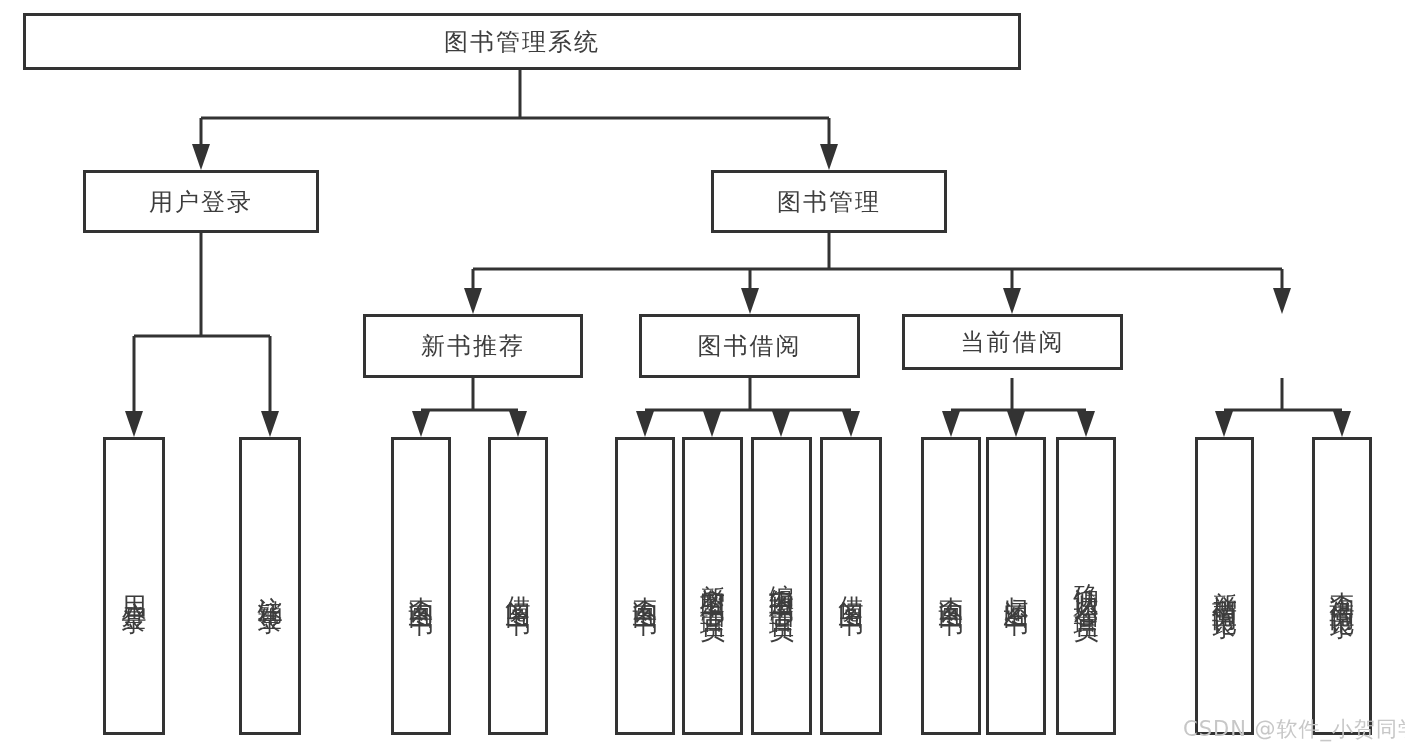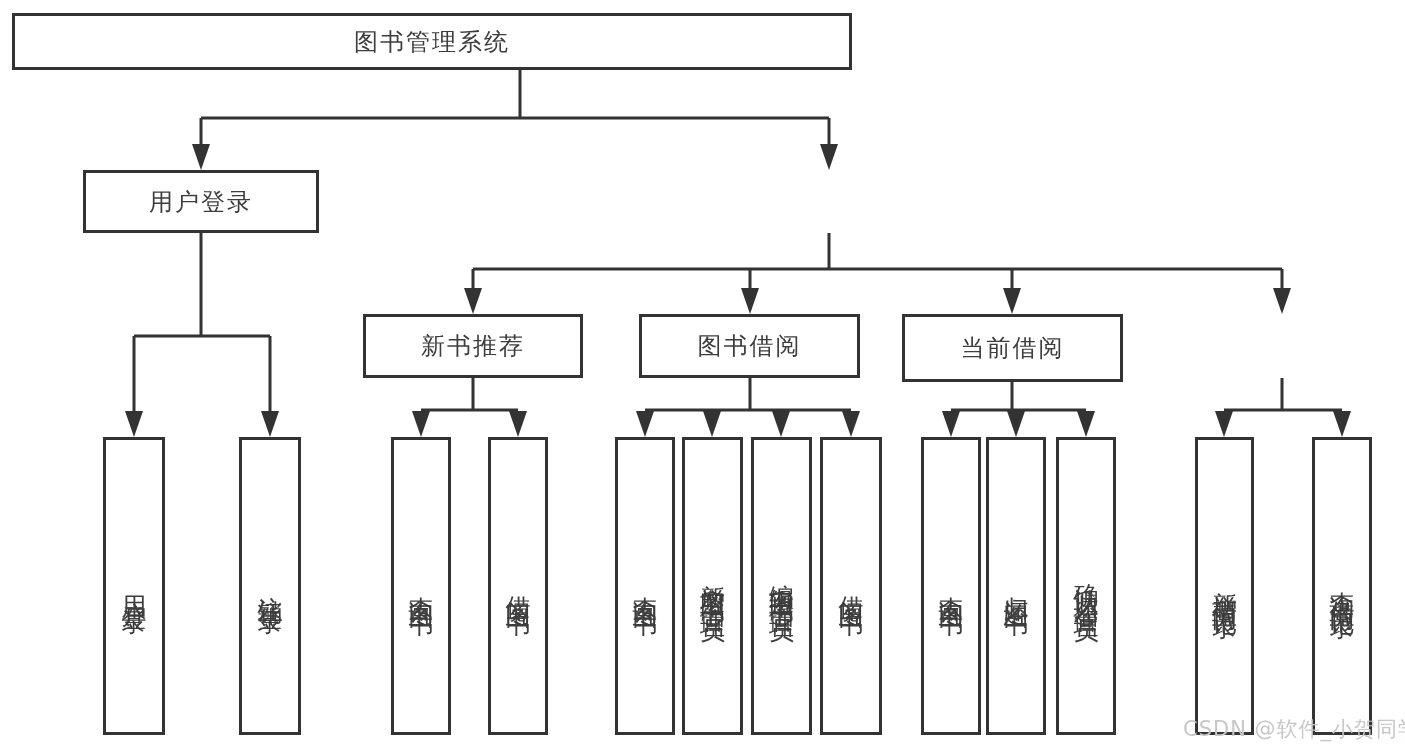--- a/index.html
+++ b/index.html
@@ -103,35 +103,38 @@
       <path d="M772 411 h18 l-9 26 z"></path>
       <path d="M842 411 h18 l-9 26 z"></path>
       <path d="M942 411 h18 l-9 26 z"></path>
       <path d="M1007 411 h18 l-9 26 z"></path>
       <path d="M1077 411 h18 l-9 26 z"></path>
       <path d="M1215 411 h18 l-9 26 z"></path>
       <path d="M1333 411 h18 l-9 26 z"></path>
     </g>
   </svg>
 
-  <div class="node h" style="left:12px;top:13px;width:840px;height:57px">
+  <div class="node h" style="left:23px;top:13px;width:998px;height:57px">
     <span>图书管理系统</span>
   </div>
 
   <div class="node h" style="left:83px;top:170px;width:236px;height:63px">
     <span>用户登录</span>
+  </div>
+  <div class="node h" style="left:711px;top:170px;width:236px;height:63px">
+    <span>图书管理</span>
   </div>
 
   <div class="node h" style="left:363px;top:314px;width:220px;height:64px">
     <span>新书推荐</span>
   </div>
   <div class="node h" style="left:639px;top:314px;width:221px;height:64px">
     <span>图书借阅</span>
   </div>
-  <div class="node h" style="left:902px;top:314px;width:221px;height:68px">
+  <div class="node h" style="left:902px;top:314px;width:221px;height:56px">
     <span>当前借阅</span>
   </div>
 
   <div class="node v" style="left:103px;top:437px;width:62px;height:298px">
     <span>用户登录</span>
   </div>
   <div class="node v" style="left:239px;top:437px;width:62px;height:298px">
     <span>注销登录</span>
   </div>
 

